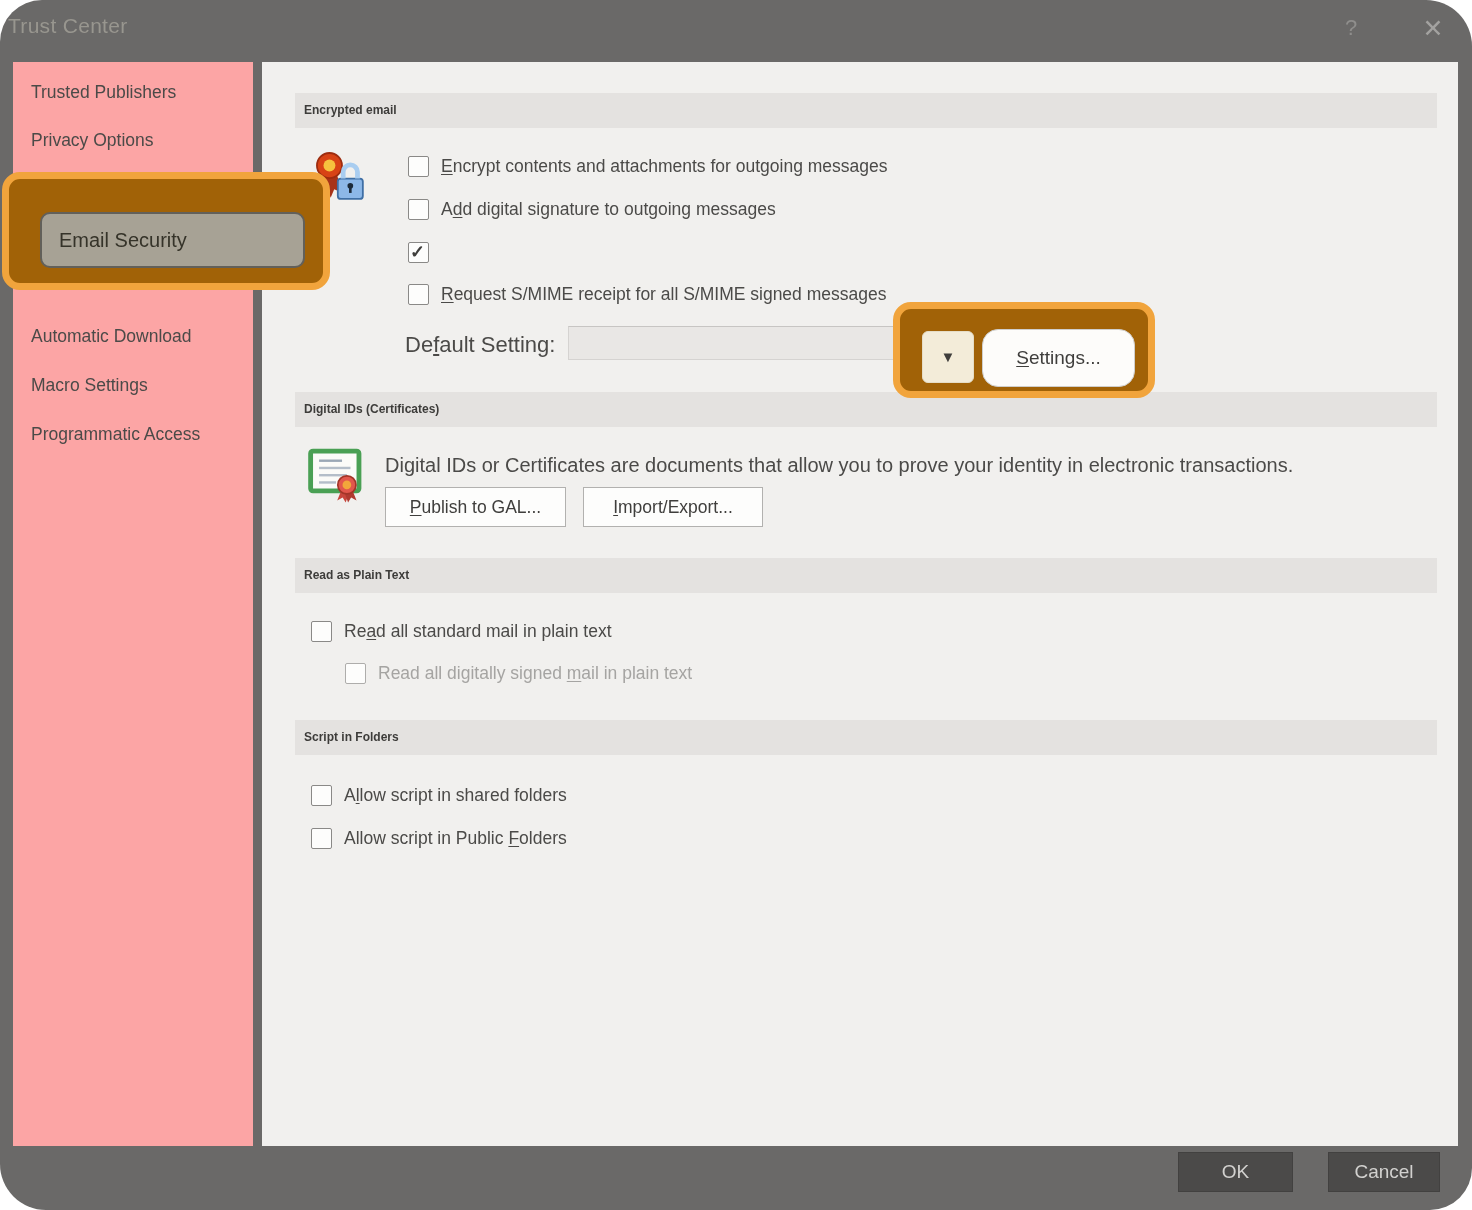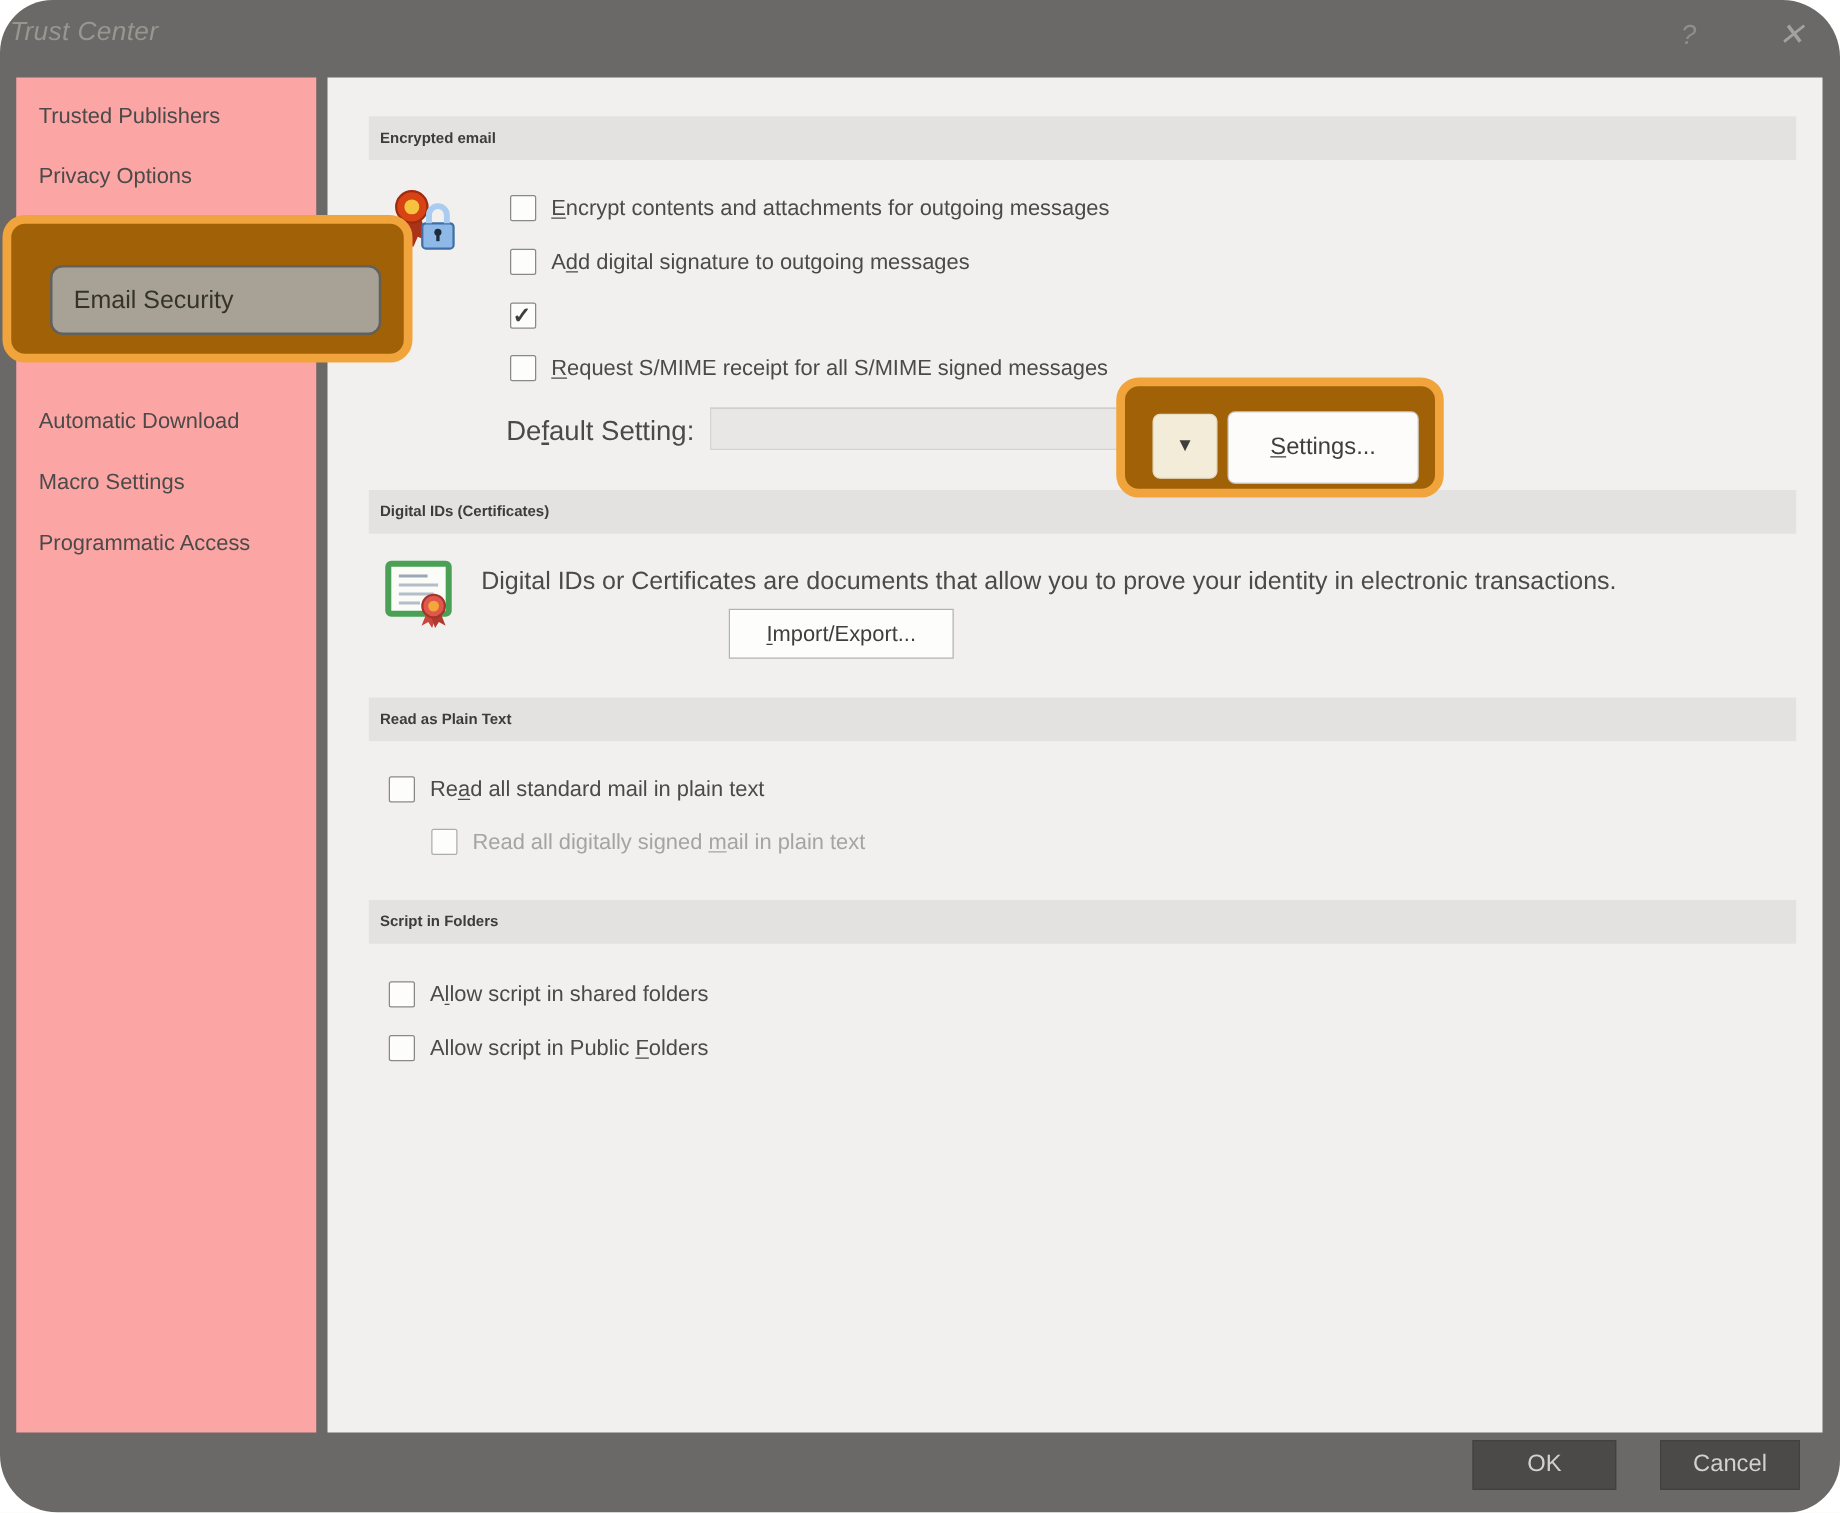--- a/index.html
+++ b/index.html
@@ -2,21 +2,21 @@
 <html><head>
 <meta charset="utf-8">
 <style>
   * { margin:0; padding:0; box-sizing:border-box; }
   html,body { background:#ffffff; }
   body { font-family:"Liberation Sans", sans-serif; width:1472px; height:1210px; position:relative; }
 
   .window { position:absolute; inset:0; background:#6a6968; border-radius:42px 46px 42px 46px; overflow:hidden; }
 
   
-  .titlebar { position:absolute; left:0; top:0; right:0; height:62px;font-style:italic; }
+  .titlebar { position:absolute; left:0; top:0; right:0; height:62px; }
   .title { position:absolute; left:8px; top:14px; font-size:21px; color:#98968f; letter-spacing:.3px; }
   .help-btn { position:absolute; left:1336px; top:12px; width:30px; height:32px; font-size:22px; color:#8f8e8c; text-align:center; line-height:32px; cursor:default; }
   .close-btn { position:absolute; left:1415px; top:10px; width:36px; height:36px; font-size:25px; color:#a3a2a0; text-align:center; line-height:36px; cursor:default; }
 
   
   .sidebar { position:absolute; left:13px; top:62px; width:240px; height:1084px; background:#fca5a5; }
   .main    { position:absolute; left:262px; top:62px; width:1196px; height:1084px; background:#f1f0ee; }
 
   .side-item { position:absolute; left:18px; height:26px; font-size:17.5px; color:#4b4a48; line-height:26px; white-space:nowrap; cursor:default; }
 
@@ -36,21 +36,21 @@
   .ds-label { position:absolute; left:143px; top:270px; font-size:22px; color:#4b4a48; white-space:nowrap; }
   .combo { position:absolute; left:306px; top:264px; width:337px; height:34px; background:#e9e7e5; border:1px solid #d5d3d1; border-top-color:#c7c5c3; color:#4b4a48; font-size:16px; padding:4px 8px; }
 
   
   .push-btn { position:absolute; height:40px; background:#fdfdfc; border:1px solid #b2b1af; font-size:17.5px; color:#3f3e3c; text-align:center; line-height:38px; cursor:default; white-space:nowrap; }
 
   
   .callout { position:absolute; background:#a16207; border:7px solid #f1a43c; border-radius:18px; z-index:10; }
   .sel-box { position:absolute; left:31px; top:33px; width:265px; height:56px; background:#a7a295; border:2px solid #62605a; border-radius:10px; font-size:20px; color:#353329; line-height:52px; padding-left:17px; cursor:default; }
   .dd-btn { position:absolute; left:22px; top:22px; width:52px; height:52px; background:#f3ecd9; border:1px solid #e6ddc6; border-radius:6px; text-align:center; line-height:50px; font-size:15px; color:#3f3e3c; cursor:default; }
-  .settings-btn { position:absolute; left:82px; top:20px; width:153px; height:58px; background:#fdfcfa; border:1.5px solid #cfcecc; border-radius:6px; font-size:19px; color:#3f3e3c; text-align:center; line-height:55px; cursor:default; }
+  .settings-btn { position:absolute; left:82px; top:20px; width:153px; height:58px; background:#fdfcfa; border:1.5px solid #cfcecc; border-radius:16px; font-size:19px; color:#3f3e3c; text-align:center; line-height:55px; cursor:default; }
 
   
   .icon { position:absolute; }
 
   
   .desc { position:absolute; left:123px; top:392px; font-size:20px; color:#4b4a48; white-space:nowrap; }
 
   
   .footer-btn { position:absolute; top:1152px; height:40px; background:#4b4a49; border:1px solid #424140; font-size:19px; color:#d2d1cf; text-align:center; line-height:38px; cursor:default; }
 </style>
@@ -119,20 +119,21 @@
       <line x1="10" y1="25" x2="33" y2="25" stroke="#b4bec9" stroke-width="2"></line>
       <line x1="10" y1="31" x2="24" y2="31" stroke="#b4bec9" stroke-width="2"></line>
       <path d="M29 36 L25 46 L29.5 43.5 L32 47.5 L35 39 Z" fill="#c8463c"></path>
       <path d="M37 36 L41 46 L36.5 43.5 L34 47.5 L31 39 Z" fill="#b03a30"></path>
       <circle cx="33" cy="33" r="7.5" fill="#e2574c" stroke="#a33528" stroke-width="1.4"></circle>
       <circle cx="33" cy="33" r="3.6" fill="#f2a73b"></circle>
     </svg>
 
     <div class="desc">Digital IDs or Certificates are documents that allow you to prove your identity in electronic transactions.</div>
 
+    <div class="push-btn" style="left:123px; top:425px; width:181px"><span></span><span class="u">P</span><span>ublish to GAL...</span></div>
     <div class="push-btn" style="left:321px; top:425px; width:180px"><span></span><span class="u">I</span><span>mport/Export...</span></div>
 
     <div class="band" style="top:496px">Read as Plain Text</div>
 
     <div class="cb-row" style="left:49px; top:557px">
       <span class="cb"></span>
       <span class="cb-label"><span>Re</span><span class="u">a</span><span>d all standard mail in plain text</span></span>
     </div>
 
     <div class="cb-row disabled" style="left:83px; top:599px">

